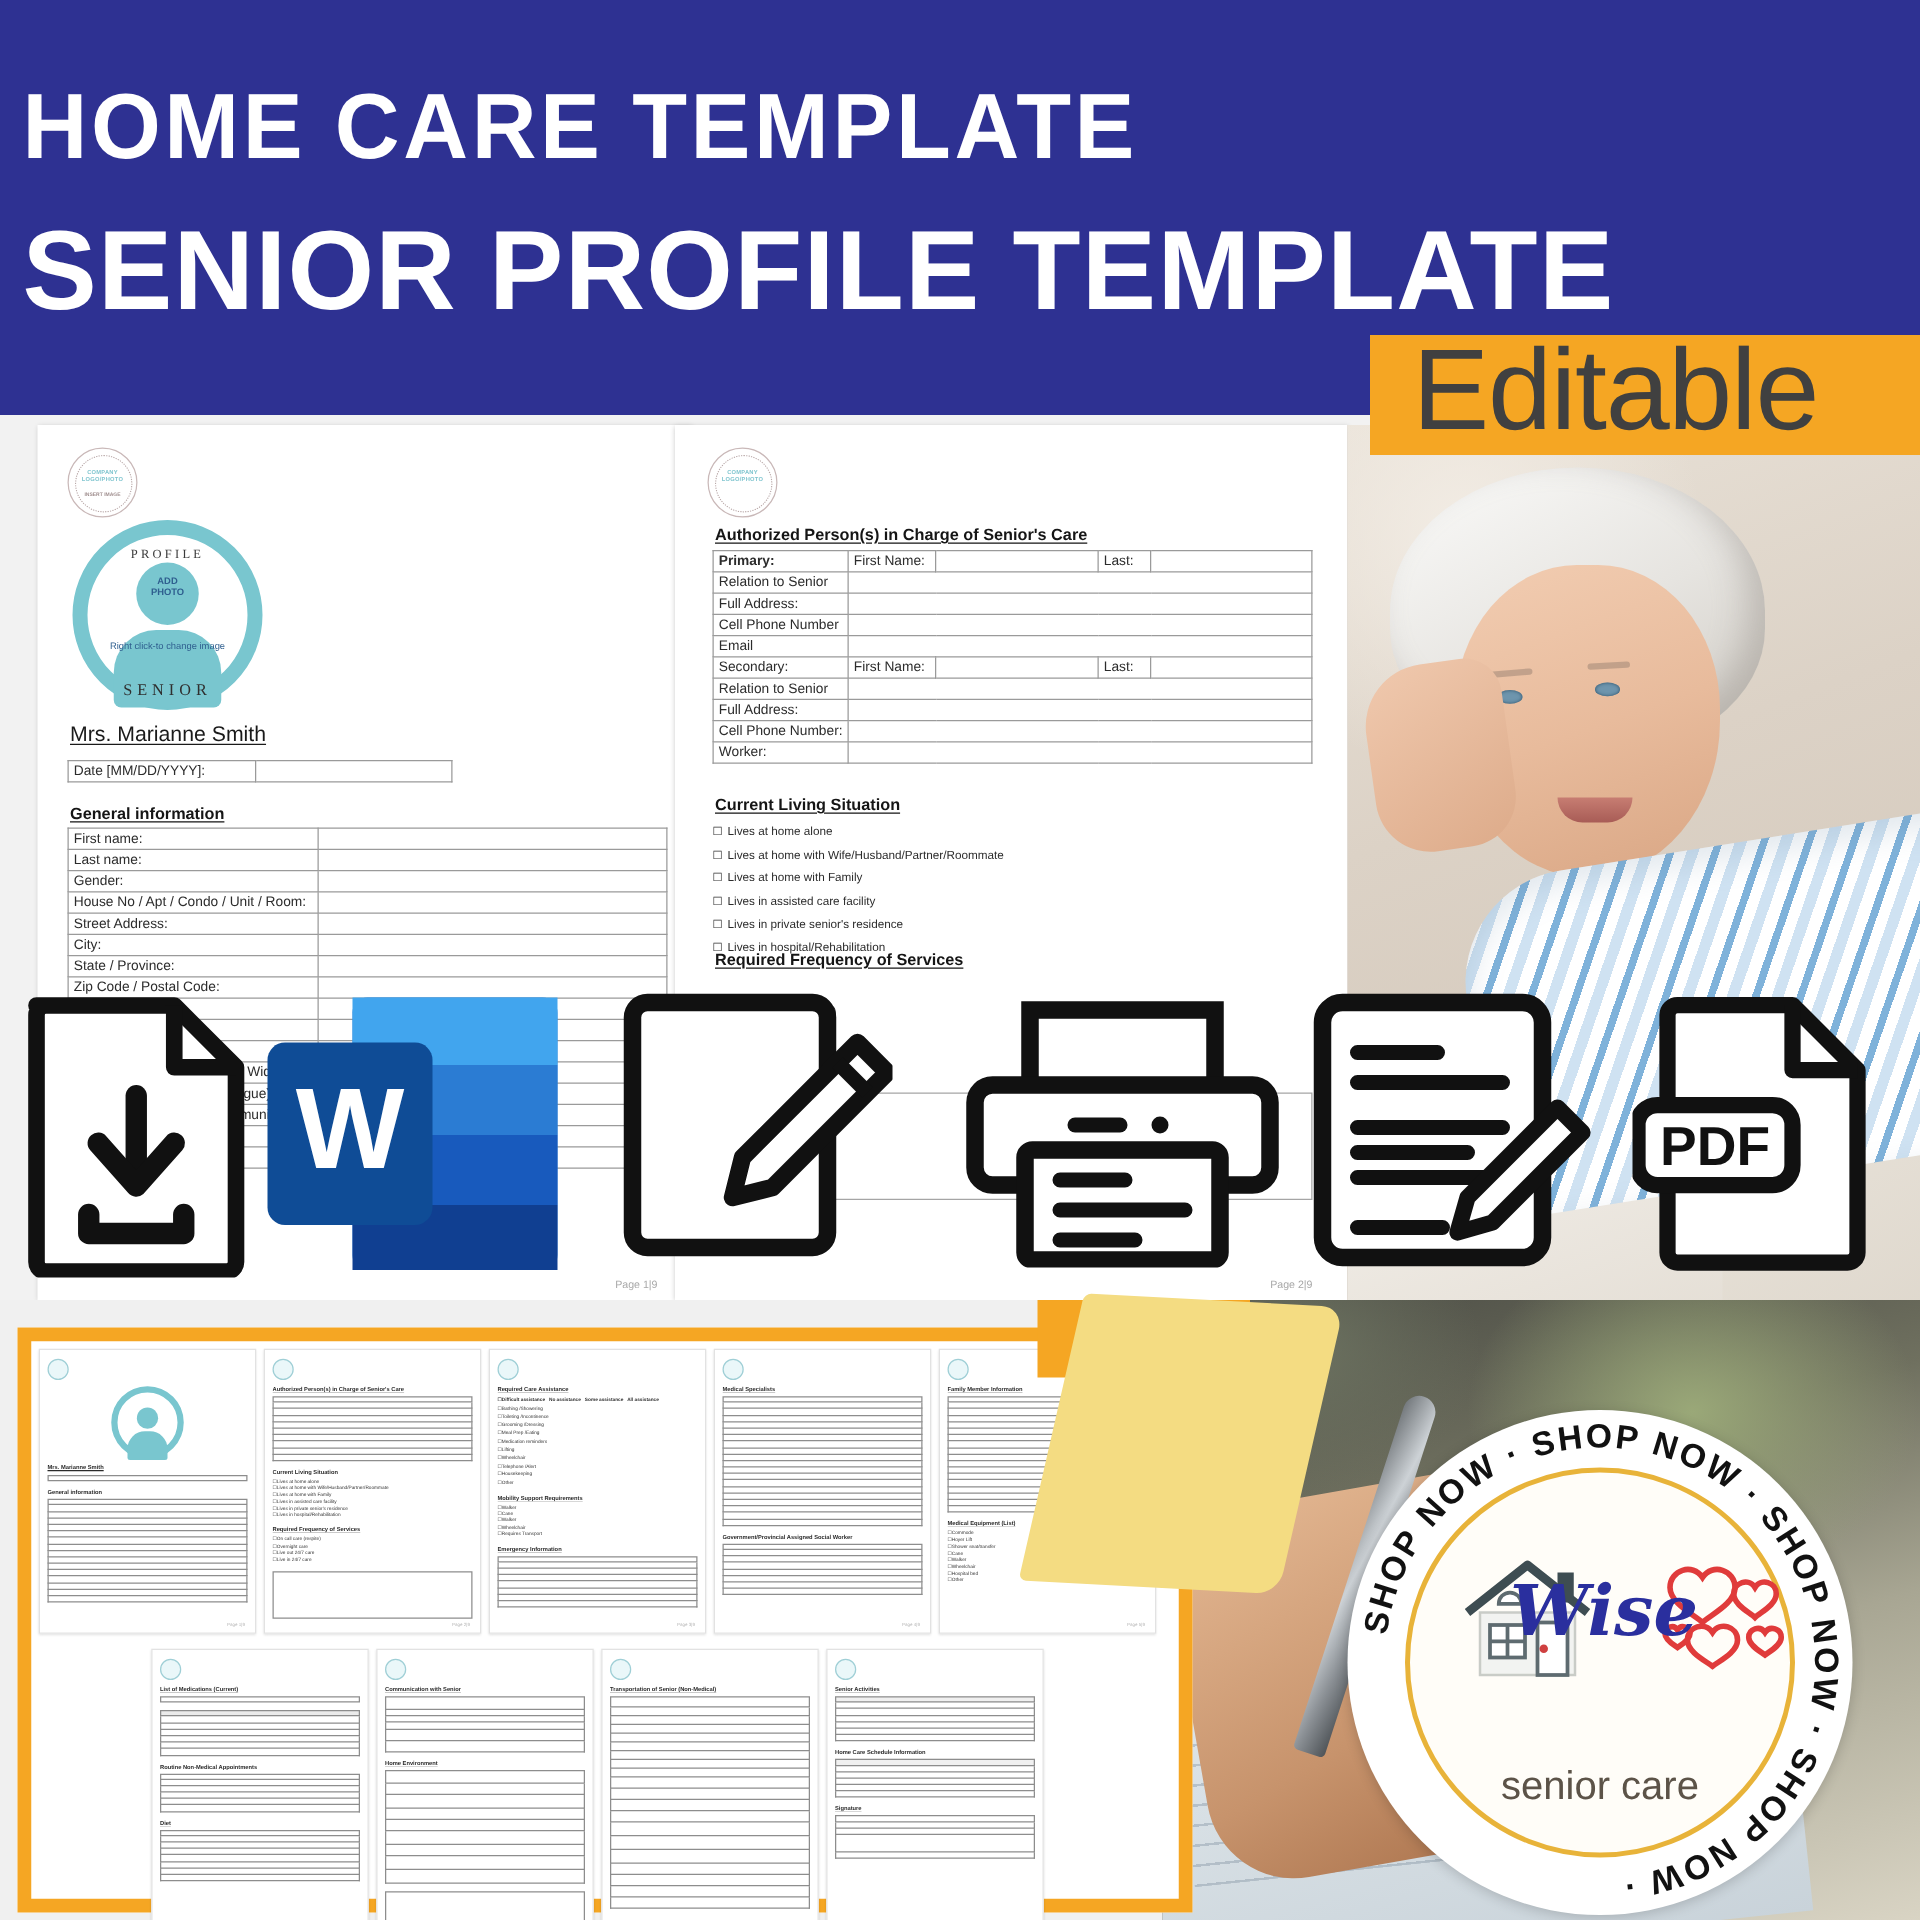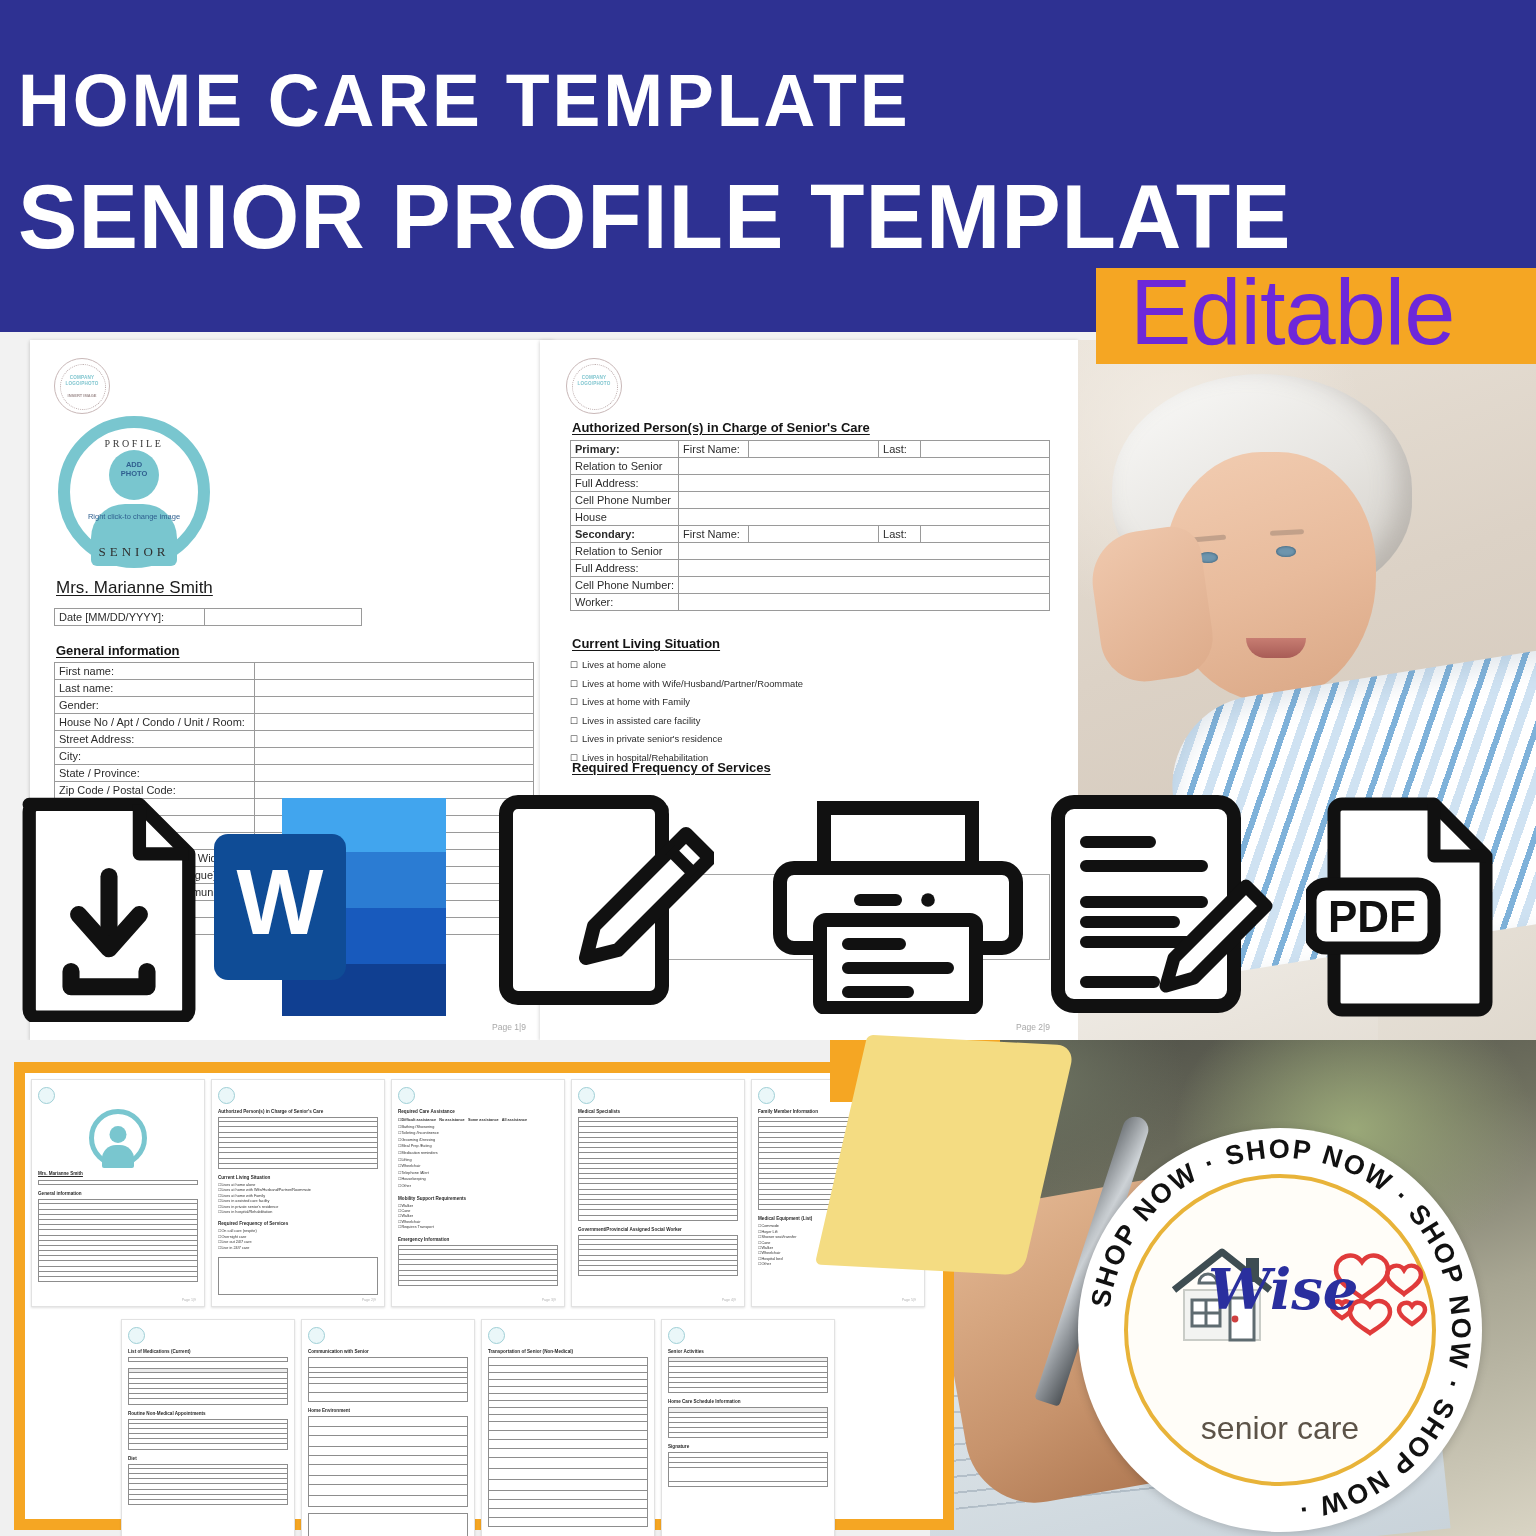--- a/index.html
+++ b/index.html
@@ -34,21 +34,21 @@
     transform-origin: left center;
   }
   .editable-badge {
     position: absolute; left: 1096px; top: 268px;
     width: 440px; height: 96px;
     background: #f5a623;
     z-index: 20;
   }
   .editable-badge span {
     position: absolute; left: 34px; top: -4px;
-    font-size: 92px; font-weight: 400; color: #6d28d9;
+    font-size: 92px; font-weight: 400; color: #404040;
     letter-spacing: -1px; line-height: 96px;
   }
 
   
   .preview-area {
     position: absolute; left: 0; top: 332px;
     width: 1536px; height: 708px;
     background: #f2f2f2;
     overflow: hidden;
   }
@@ -552,25 +552,25 @@
           </tr>
       <tr>
             <td class="lbl">Full Address:</td>
             <td colspan="4"></td>
           </tr>
       <tr>
             <td class="lbl">Cell Phone Number</td>
             <td colspan="4"></td>
           </tr>
       <tr>
-            <td class="lbl">House</td>
+            <td class="lbl">Email</td>
             <td colspan="4"></td>
           </tr>
       <tr>
-        <td class="lbl" style="font-weight:700;">Secondary:</td>
+        <td class="lbl" style="font-weight:400;">Secondary:</td>
         <td class="lbl">First Name:</td>
         <td></td>
         <td class="lbl">Last:</td>
         <td></td>
       </tr>
       <tr>
             <td class="lbl">Relation to Senior</td>
             <td colspan="4"></td>
           </tr>
       <tr>

